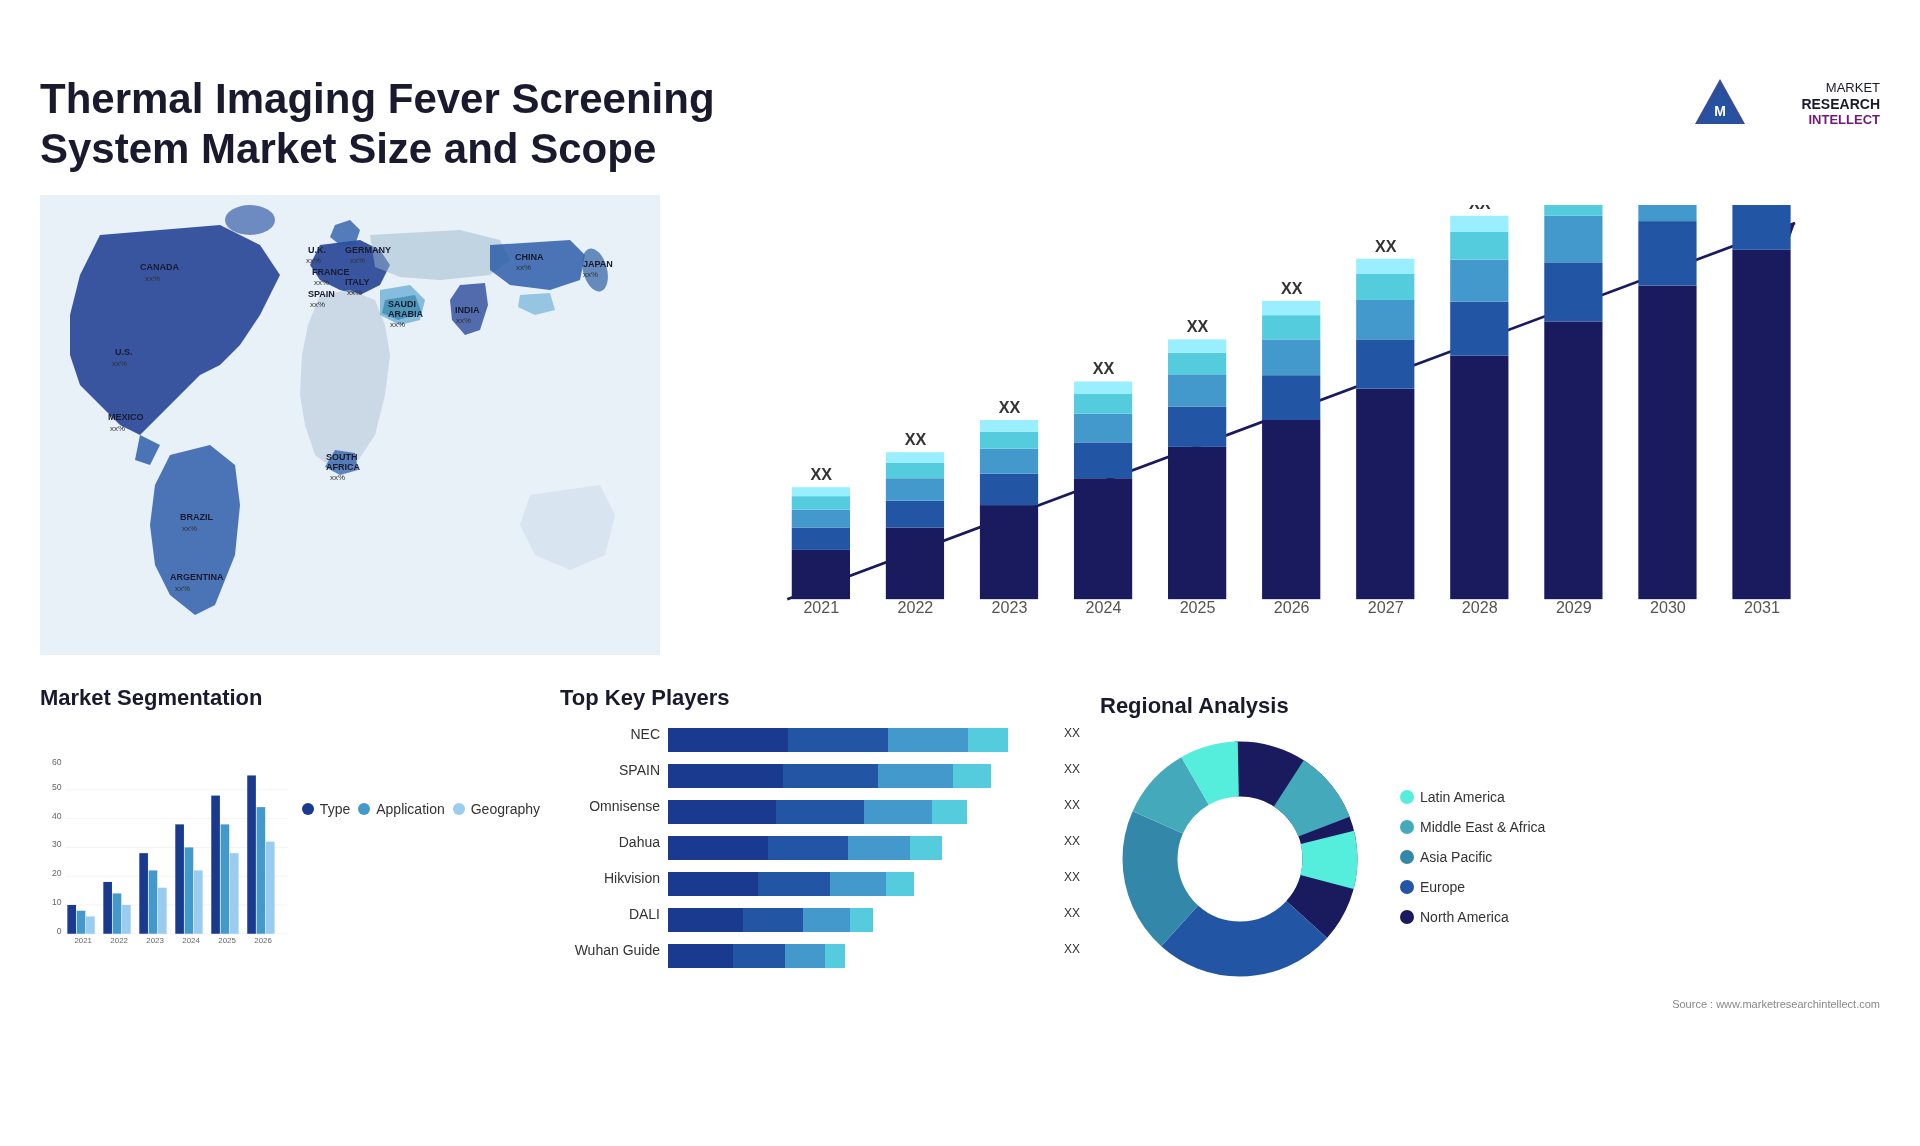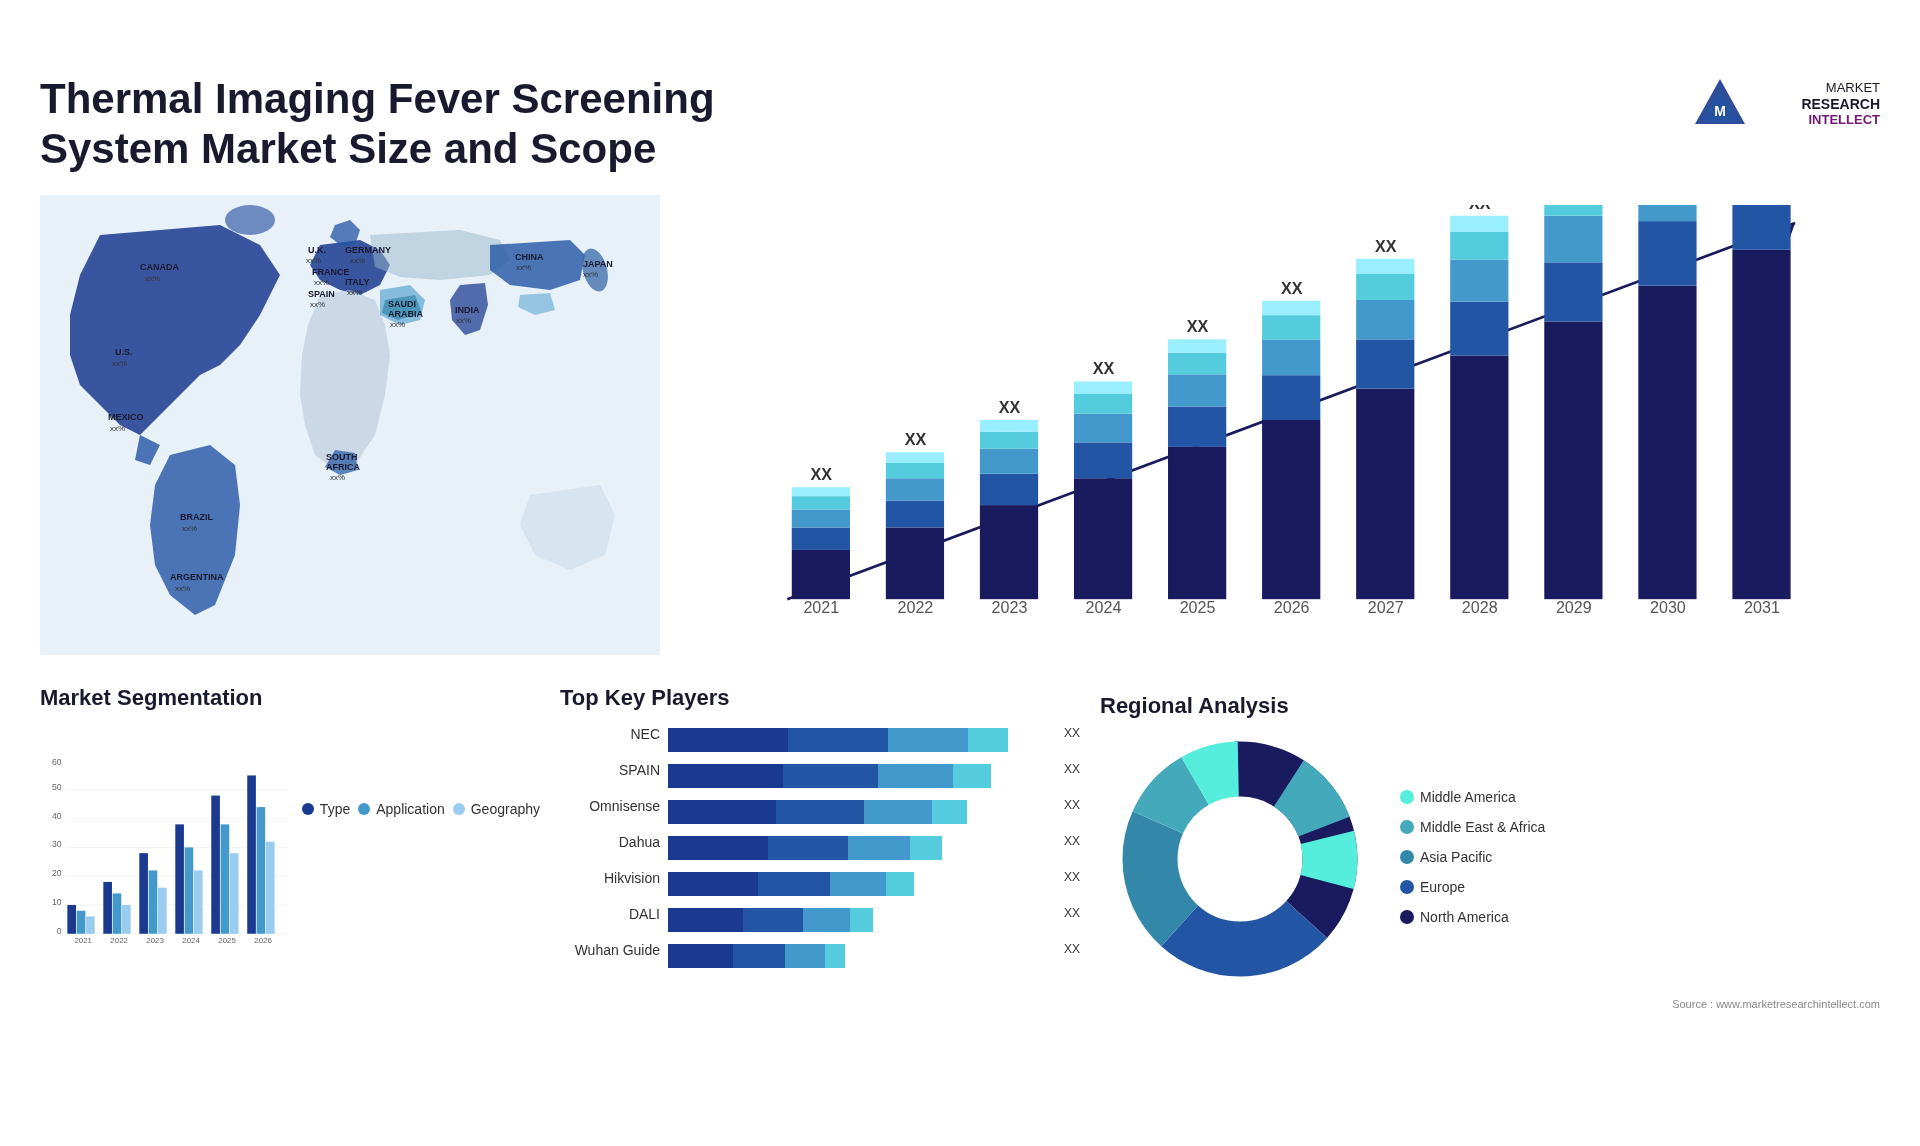--- a/index.html
+++ b/index.html
@@ -525,21 +525,21 @@
           <circle cx="140" cy="130" r="90" fill="none" stroke="#44aabb" stroke-width="55" stroke-dasharray="56.5 353.1" stroke-dashoffset="-461.1" transform="rotate(-90 140 130)"></circle>
 
           <circle cx="140" cy="130" r="90" fill="none" stroke="#55eedd" stroke-width="55" stroke-dasharray="45.2 353.1" stroke-dashoffset="-517.6" transform="rotate(-90 140 130)"></circle>
 
           <circle cx="140" cy="130" r="60" fill="white"></circle>
         </svg>
 
         <div style="display:flex; flex-direction:column; gap:10px;">
           <div class="legend-item">
             <div class="legend-dot" style="background:#55eedd; width:14px; height:14px;"></div>
-            <span>Middle America</span>
+            <span>Latin America</span>
           </div>
           <div class="legend-item">
             <div class="legend-dot" style="background:#44aabb; width:14px; height:14px;"></div>
             <span>Middle East &amp; Africa</span>
           </div>
           <div class="legend-item">
             <div class="legend-dot" style="background:#3388aa; width:14px; height:14px;"></div>
             <span>Asia Pacific</span>
           </div>
           <div class="legend-item">

